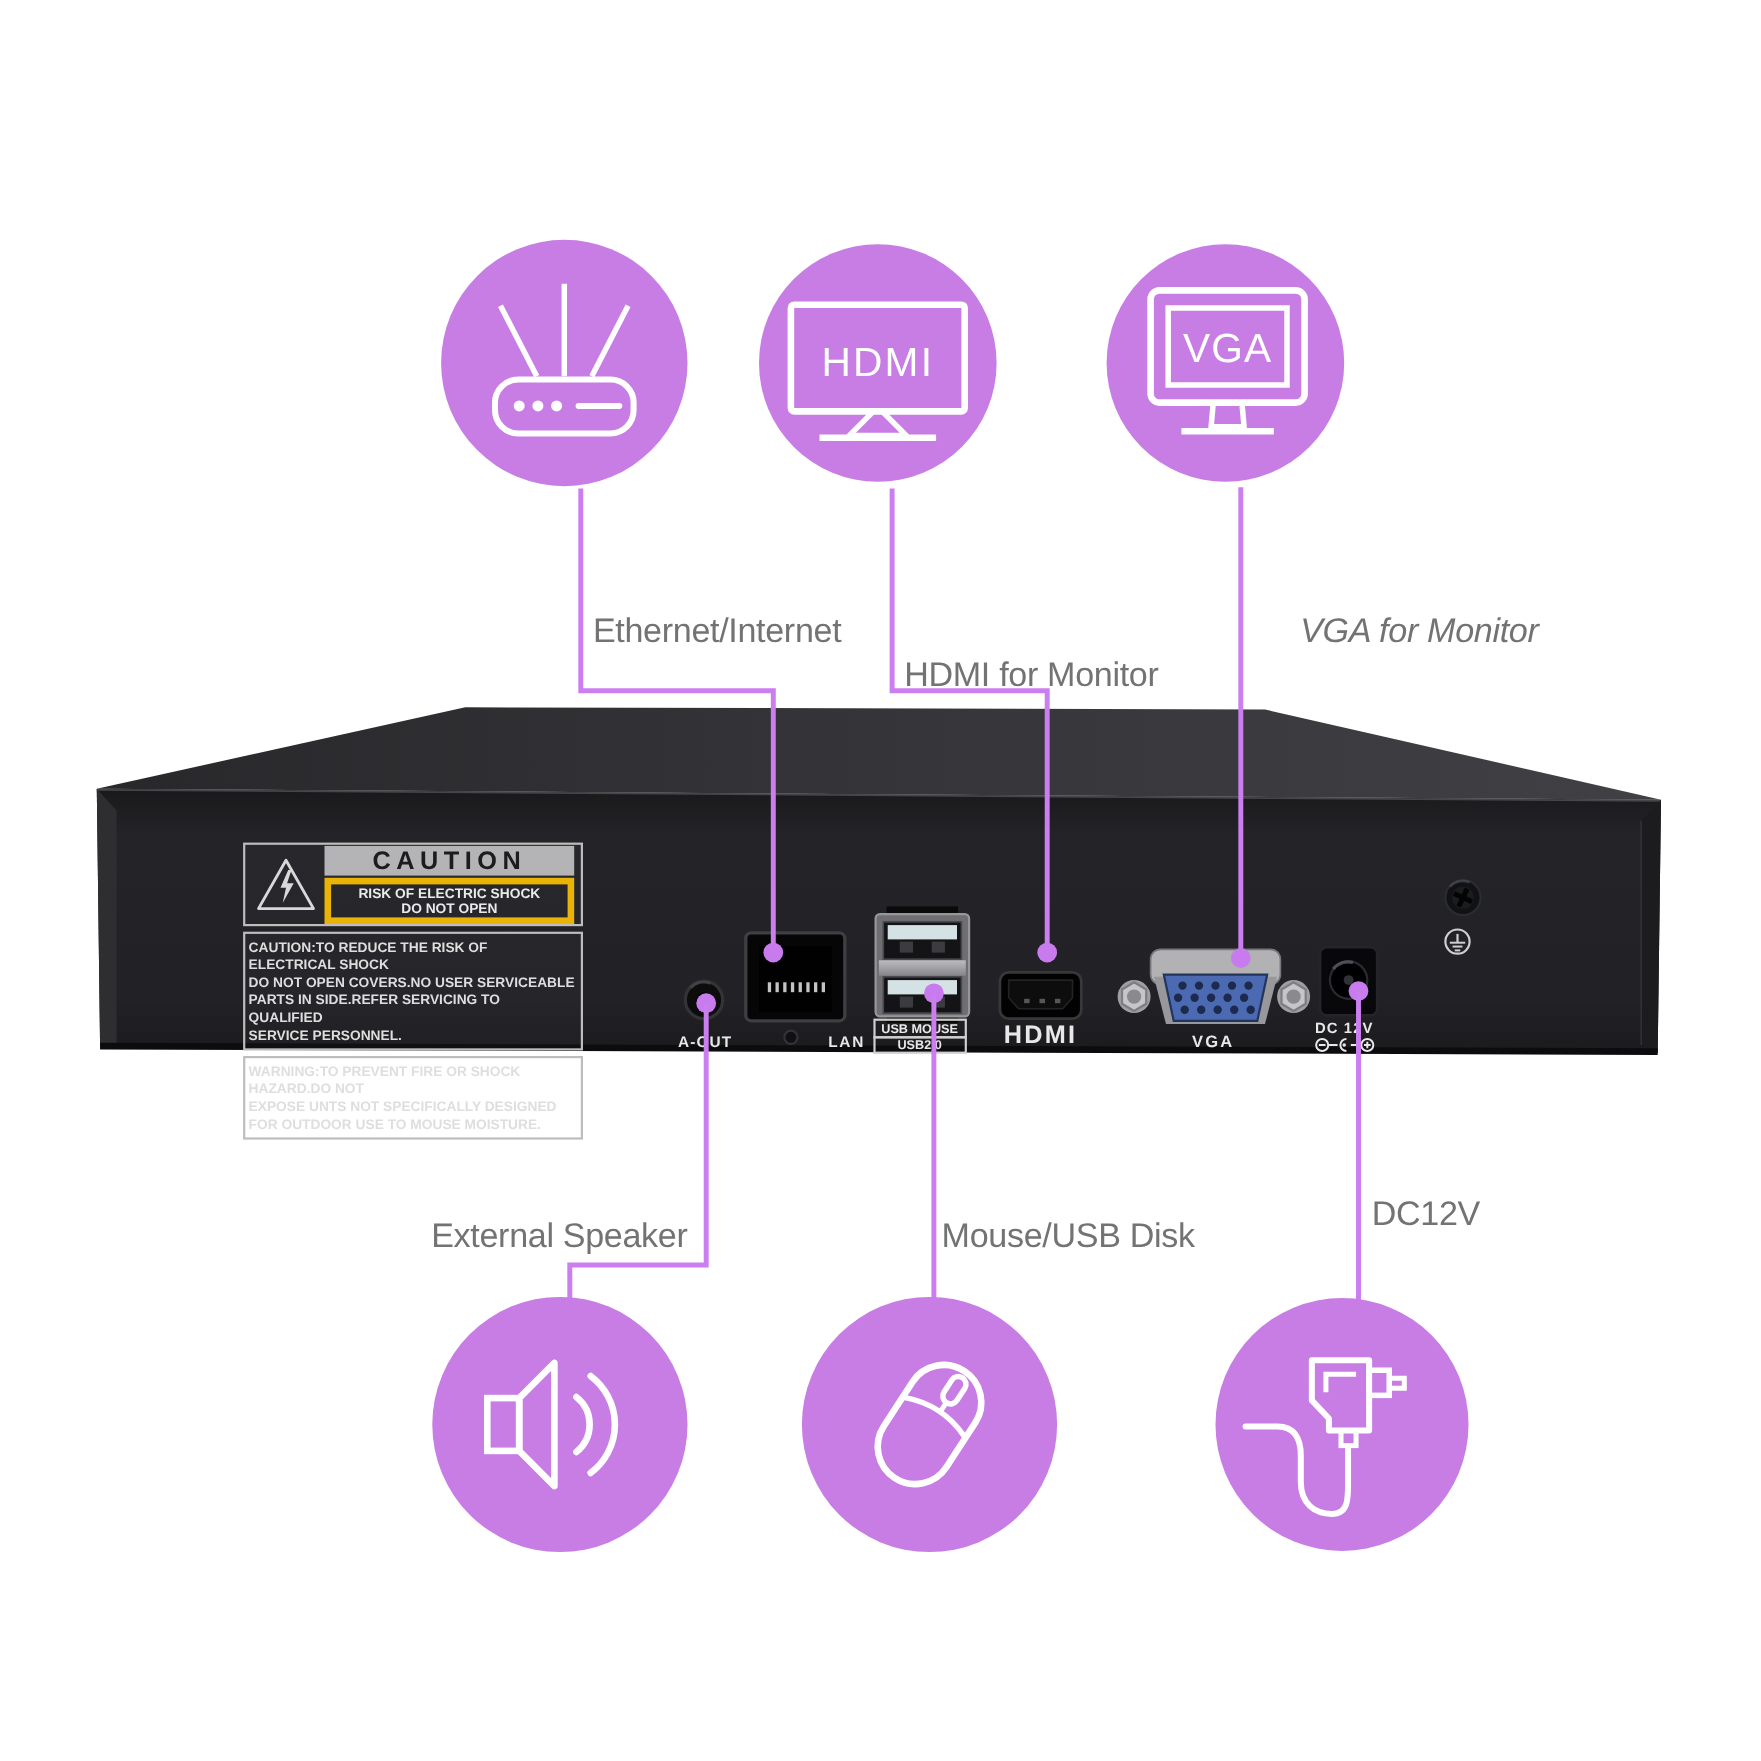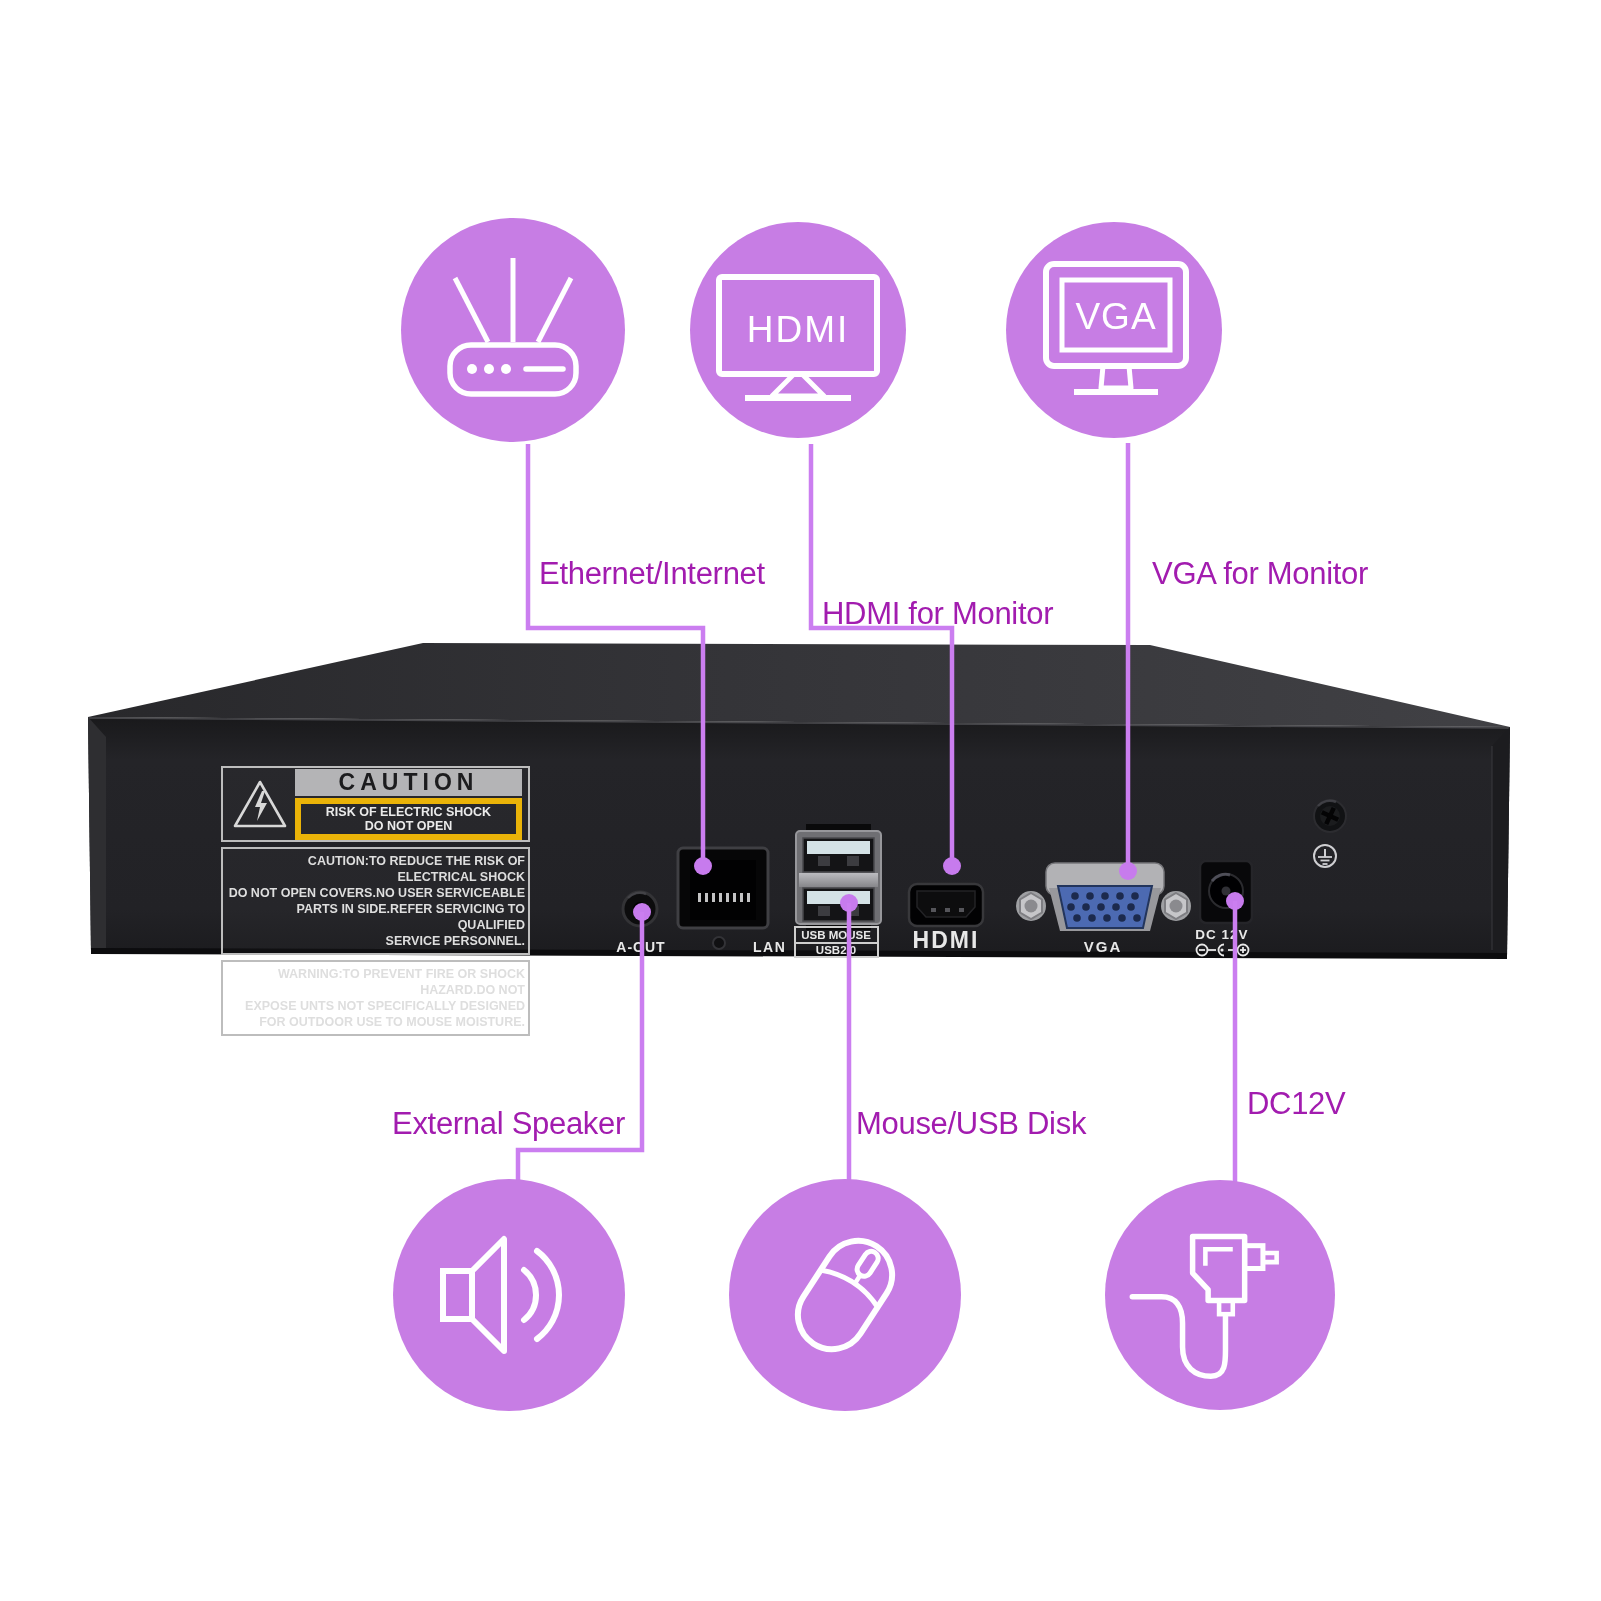--- a/index.html
+++ b/index.html
@@ -8,35 +8,35 @@
   svg{display:block;}
   .layer{position:absolute;left:0;top:0;width:1601px;height:1601px;}
 
   
   .bubble{position:absolute;border-radius:50%;background:#c77de4;display:flex;
           align-items:center;justify-content:center;}
   .bubble svg{stroke:#ffffff;fill:none;stroke-width:6;}
   .icon-text{fill:#ffffff;stroke:none;font-family:"Liberation Sans",sans-serif;}
 
   
-  .callout{position:absolute;color:#a21caf;font-size:31px;letter-spacing:-0.3px;
+  .callout{position:absolute;color:#737373;font-size:31px;letter-spacing:-0.3px;
            white-space:nowrap;}
 
   
   #caution{position:absolute;left:221px;top:766px;width:309px;color:#dcdcdc;
            font-weight:bold;}
   #caution .box{border:2px solid #bdbdbd;margin-bottom:5px;background:rgba(255,255,255,0.02);}
   #caution .top-box{display:flex;align-items:center;padding:3px 6px;height:66px;}
   #caution .tri{flex:0 0 62px;display:flex;justify-content:center;}
   #caution .right-col{flex:1;margin-left:4px;}
   .caution-plate{background:#b4b4b6;color:#1c1c1e;font-size:23px;letter-spacing:5px;
                  text-align:center;line-height:27px;font-weight:bold;}
   .risk-box{border:6px solid #eab308;margin-top:2px;font-size:12.5px;line-height:1.12;
             text-align:center;color:#eaeaea;white-space:pre-line;padding:1px 0;}
-  .para-box{font-size:12.5px;line-height:1.28;text-align:right;white-space:pre-line;
+  .para-box{font-size:12.5px;line-height:1.28;text-align:left;white-space:pre-line;
             padding:4px 3px;color:#dedede;}
 
   
   .conn{stroke:#cb7ef0;stroke-width:4.5;fill:none;}
   .conn-dot{fill:#c77bed;stroke:none;}
 
   .port-label{fill:#e8e8e8;font-family:"Liberation Sans",sans-serif;font-weight:bold;}
 </style>
 </head>
 <body>
@@ -289,18 +289,18 @@
       <path d="M-16,-34 L-16,-52 L14,-52" stroke-width="5"></path>
       <rect x="27" y="-56" width="20" height="25" stroke-width="5.5"></rect>
       <path d="M47,-48 h15 v10 h-15" stroke-width="5"></path>
       <rect x="-1" y="4" width="15" height="15" stroke-width="5"></rect>
       <path d="M-96,0 H-64 C-48,0 -41,11 -41,29 L-41,55 C-41,77 -27,87 -10,87 C7,87 6,70 6,55 L6,22" stroke-width="6" stroke-linecap="round"></path>
     </svg>
   </div>
 
   <div class="callout" style="left:539px;top:556px;">Ethernet/Internet</div>
   <div class="callout" style="left:822px;top:556px;margin-top:40px;">HDMI for Monitor</div>
-  <div class="callout" style="left:1152px;top:556px;">VGA for Monitor</div>
+  <div class="callout" style="left:1182px;top:556px;font-style:italic;">VGA for Monitor</div>
   <div class="callout" style="left:392px;top:1106px;">External Speaker</div>
   <div class="callout" style="left:856px;top:1106px;">Mouse/USB Disk</div>
   <div class="callout" style="left:1247px;top:1086px;">DC12V</div>
 
 </div>
 
 </body></html>

